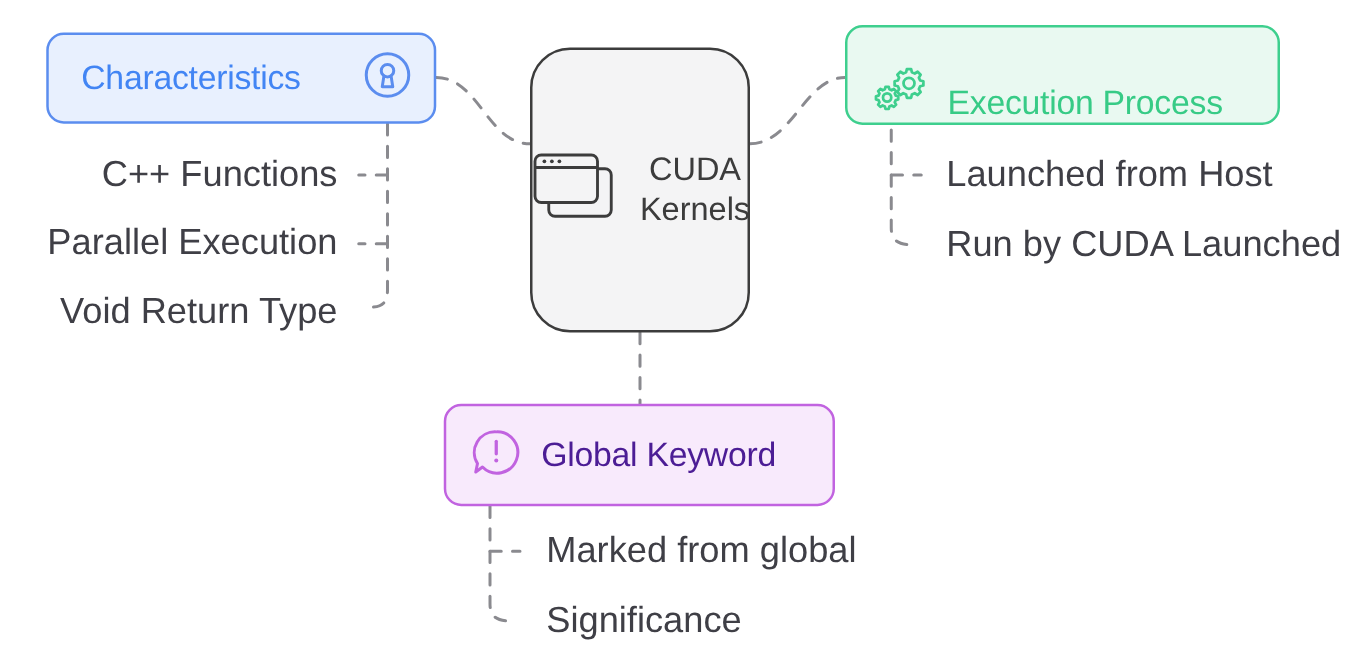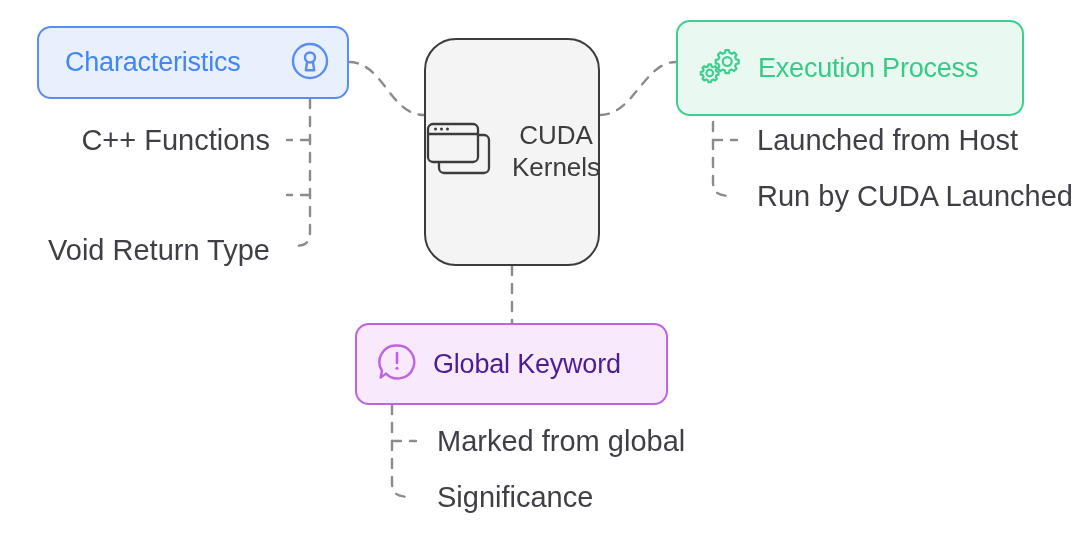--- a/index.html
+++ b/index.html
@@ -58,25 +58,26 @@
     padding: 0 16px 0 26px;
     justify-content: space-between;
   }
   #box-characteristics .topic-label { color: #4285f4; }
 
   
   #box-execution {
     left: 676px;
     top: 20px;
     width: 348px;
-    height: 96px;
+    height: 80px;
     background: #e9f9f1;
     border-color: #3ecf8e;
     padding: 0 22px 0 18px;
     gap: 14px;
+    align-items: flex-end;
   }
   #box-execution .topic-label { color: #37cb86; }
 
   
   #box-global {
     left: 355px;
     top: 323px;
     width: 313px;
     height: 82px;
     background: #f8eafc;
@@ -204,20 +205,21 @@
         </g>
       </svg>
     </span>
     <div class="center-text">
       <div>CUDA</div>
       <div>Kernels</div>
     </div>
   </div>
 
   <div class="leaf right-align" style="left:270px; top:140px;">C++ Functions</div>
+  <div class="leaf right-align" style="left:270px; top:195px;">Parallel Execution</div>
   <div class="leaf right-align" style="left:270px; top:250px;">Void Return Type</div>
 
   <div class="leaf left-align" style="left:757px; top:140px;">Launched from Host</div>
   <div class="leaf left-align" style="left:757px; top:196px;">Run by CUDA Launched</div>
 
   <div class="leaf left-align" style="left:437px; top:441px;">Marked from global</div>
   <div class="leaf left-align" style="left:437px; top:497px;">Significance</div>
 
 </div>
 

